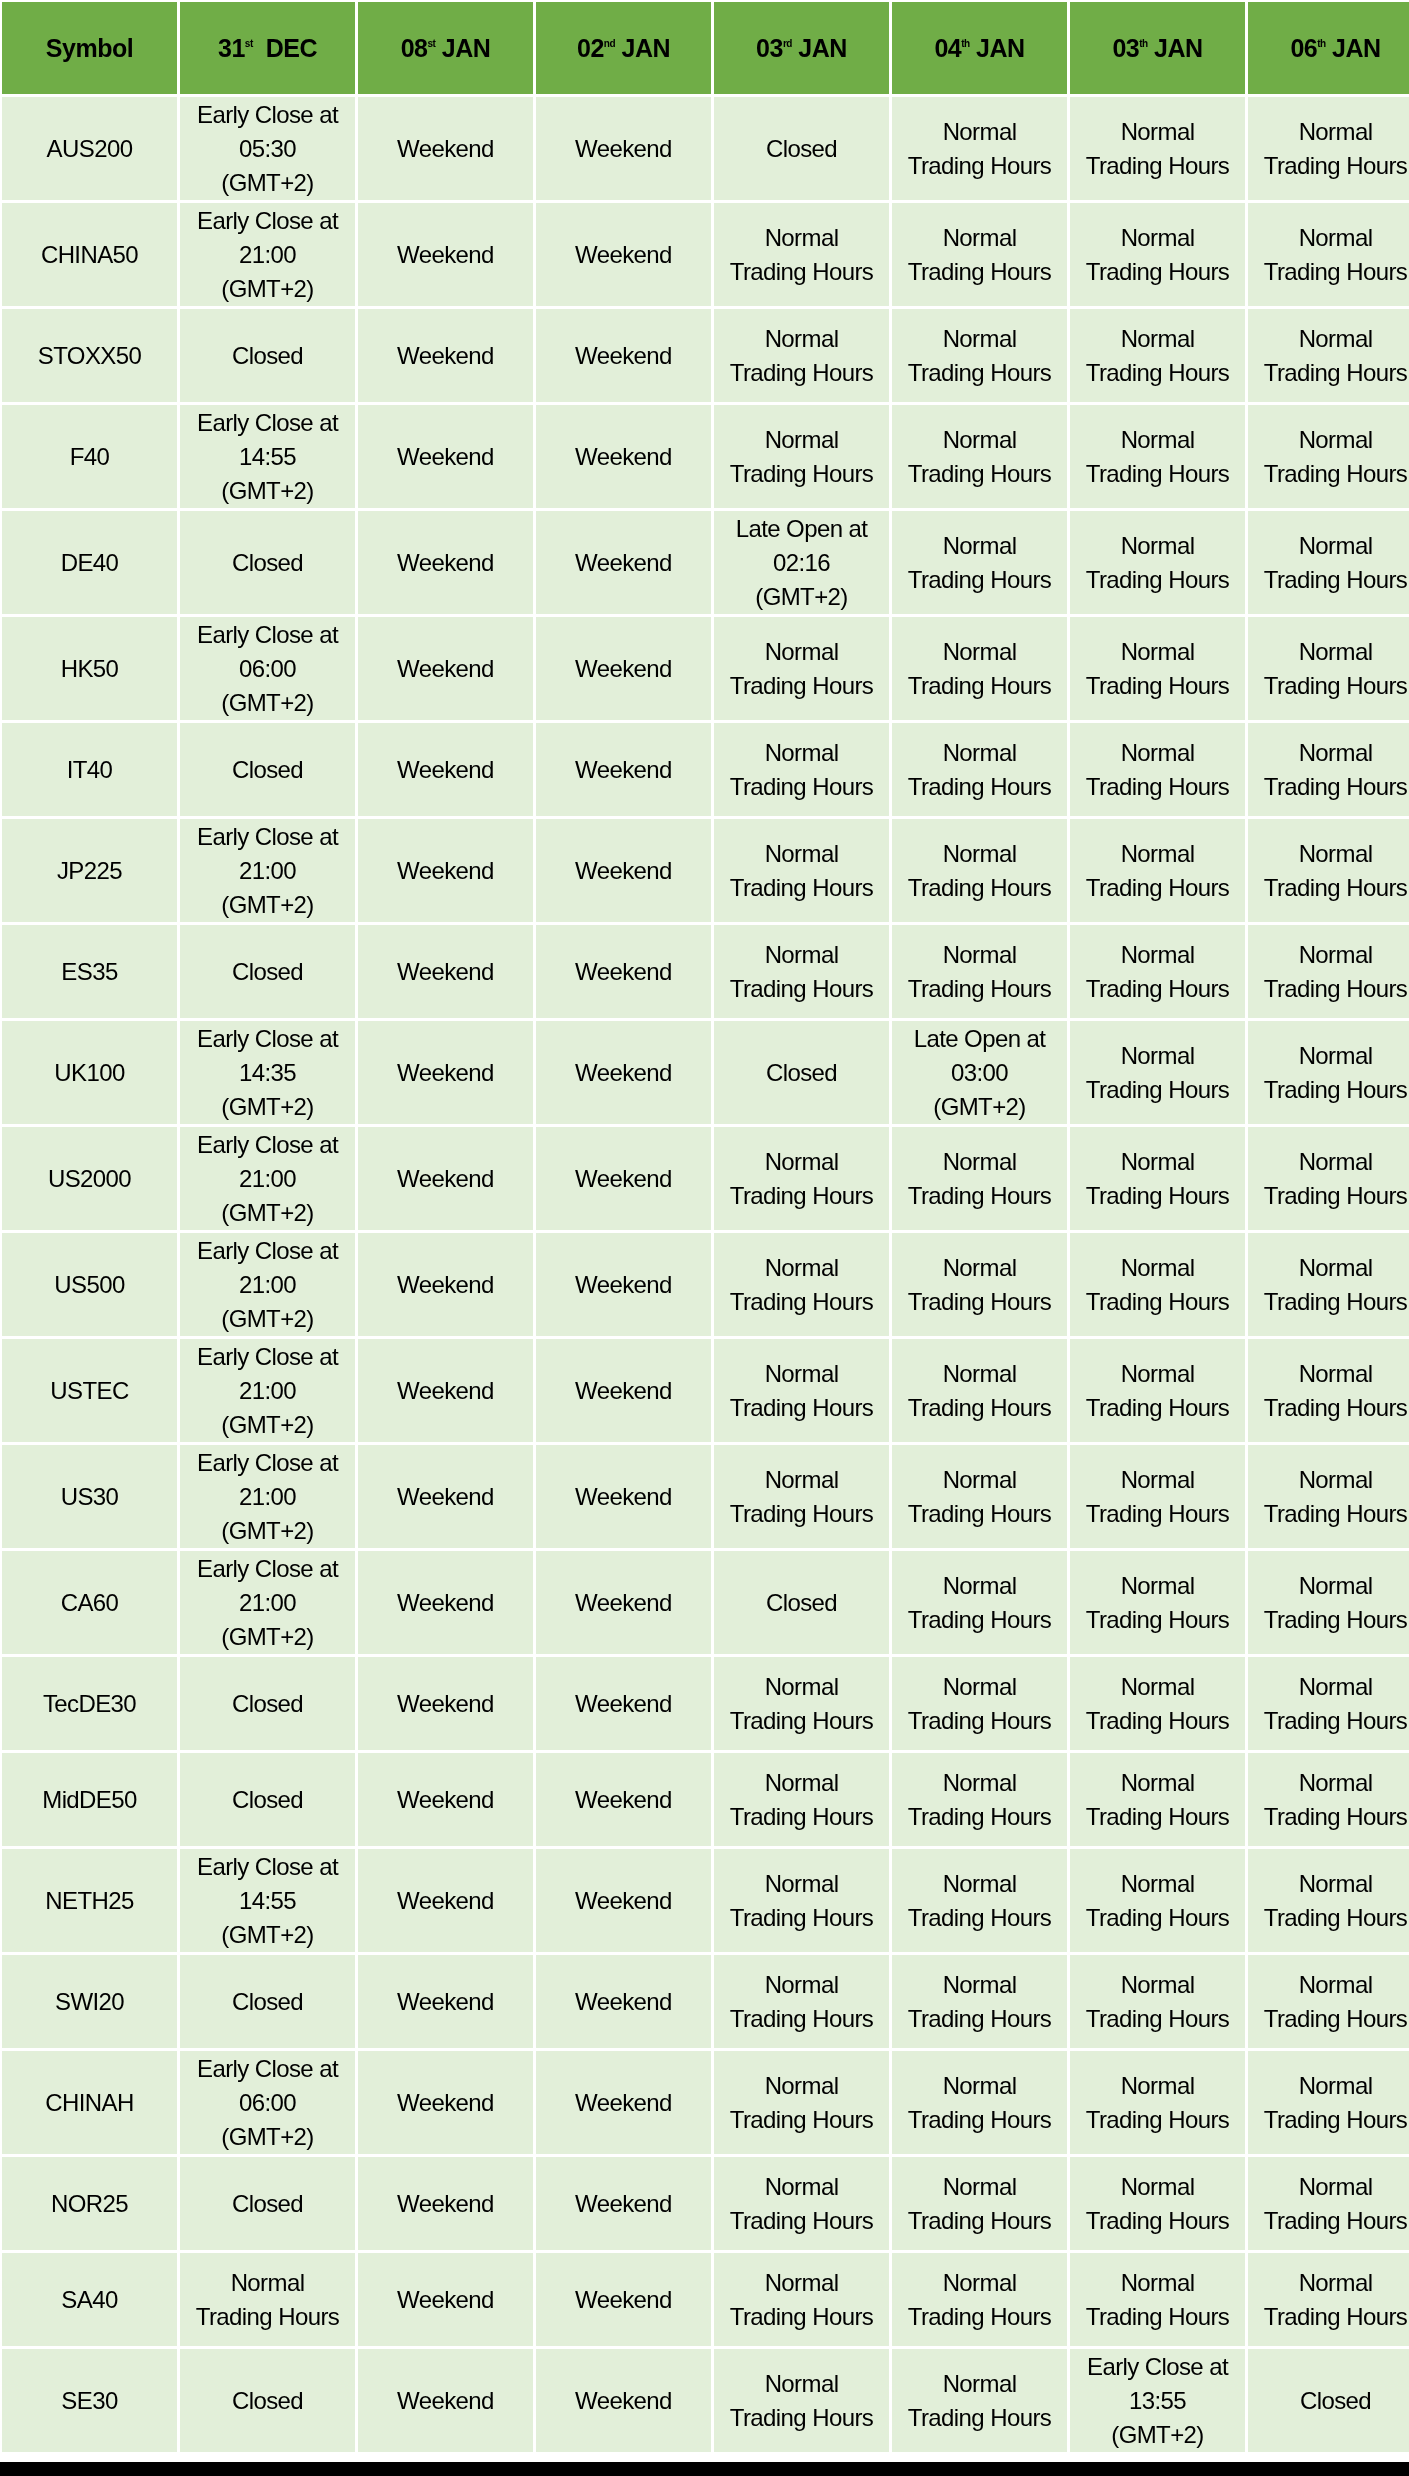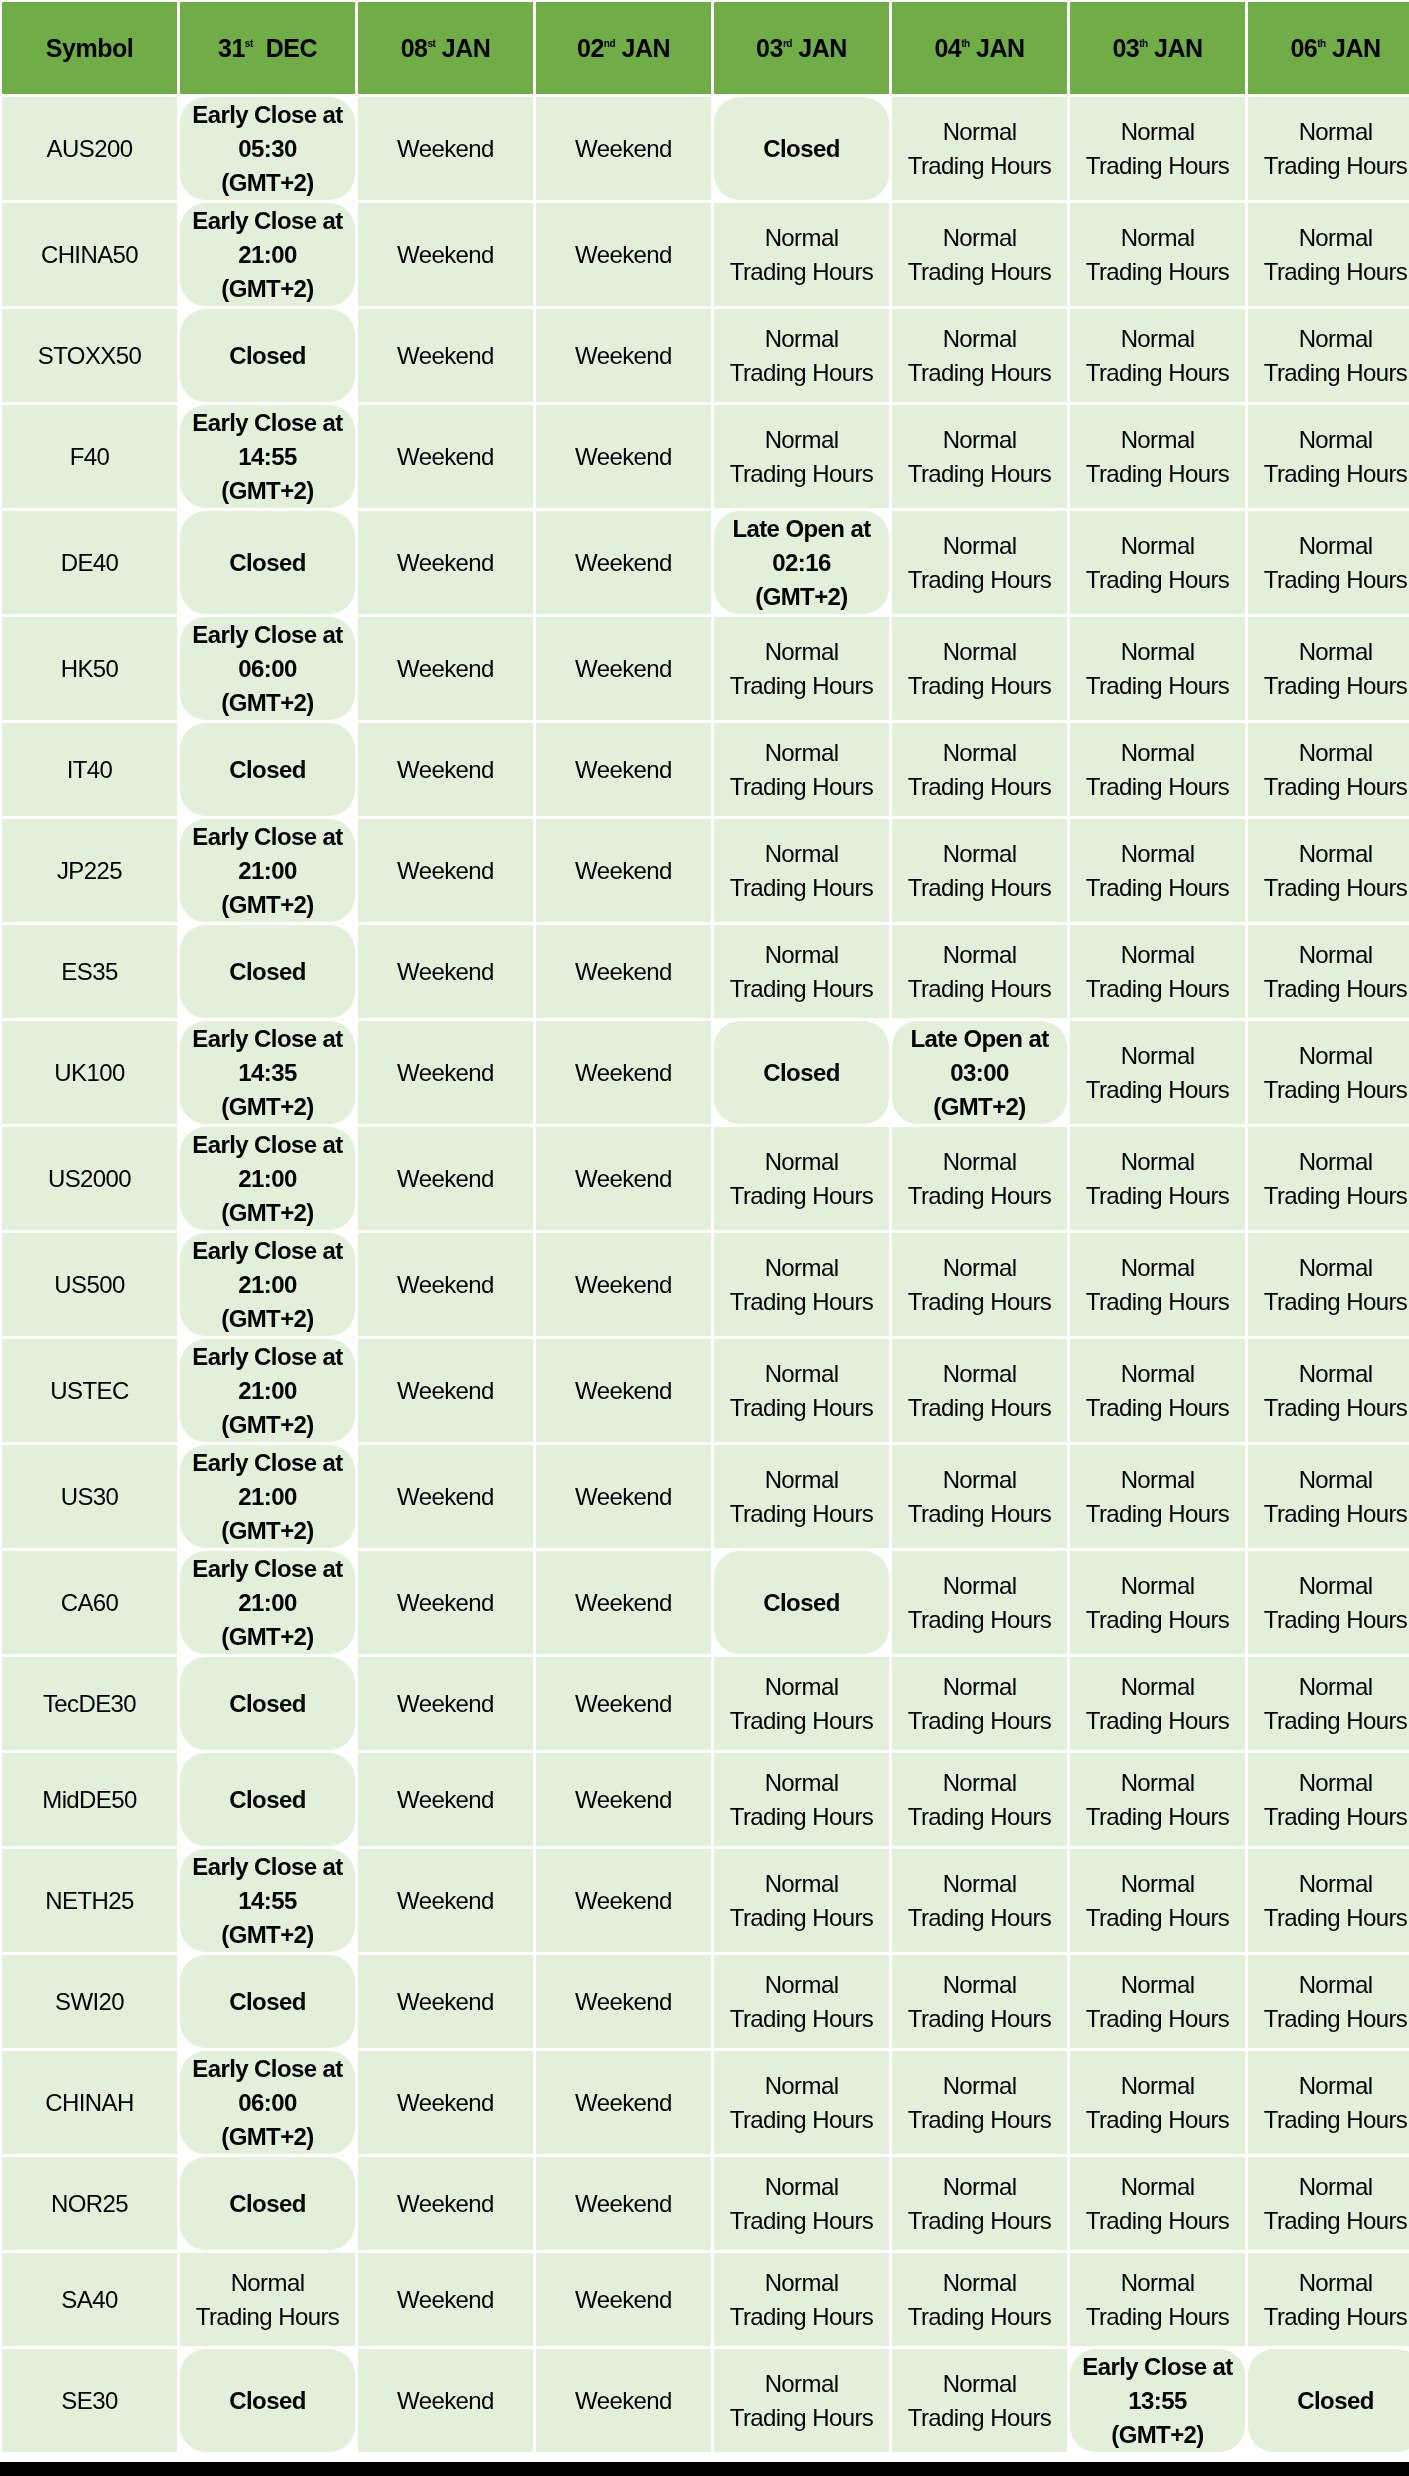--- a/index.html
+++ b/index.html
@@ -34,21 +34,21 @@
     color: #000000;
     font-size: 24px;
     line-height: 34px;
     text-align: center;
     vertical-align: middle;
     padding: 0;
     letter-spacing: -0.6px;
   }
   tr.r3 td { height: 103px; }
   tr.r2 td { height: 93px; }
-  td.bold { font-weight: bold; border-radius: 26px; }
+  td.bold { font-weight: normal; }
   td .ln { display: block; white-space: nowrap; }
 </style>
 </head>
 <body>
 
 <div class="sheet">
   <table class="hours">
     <colgroup>
       <col>
         <col>

